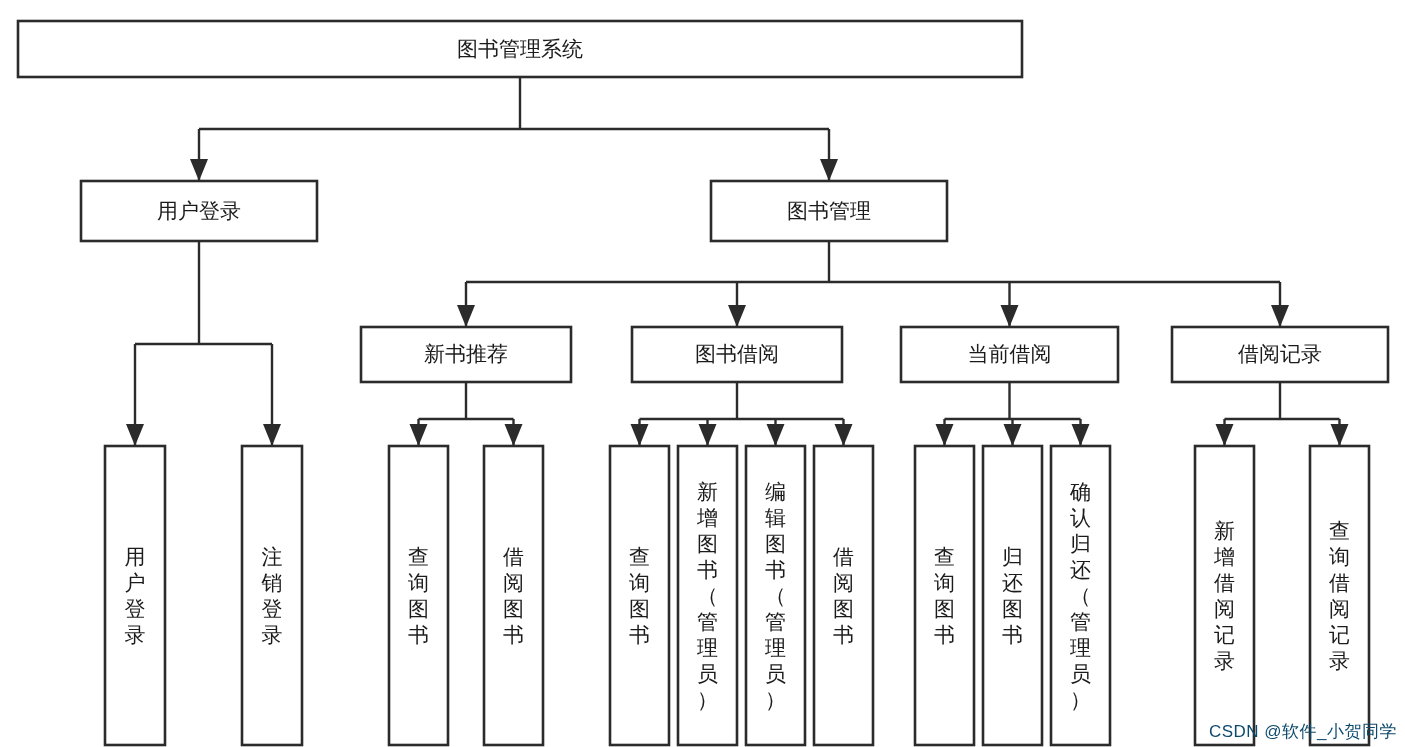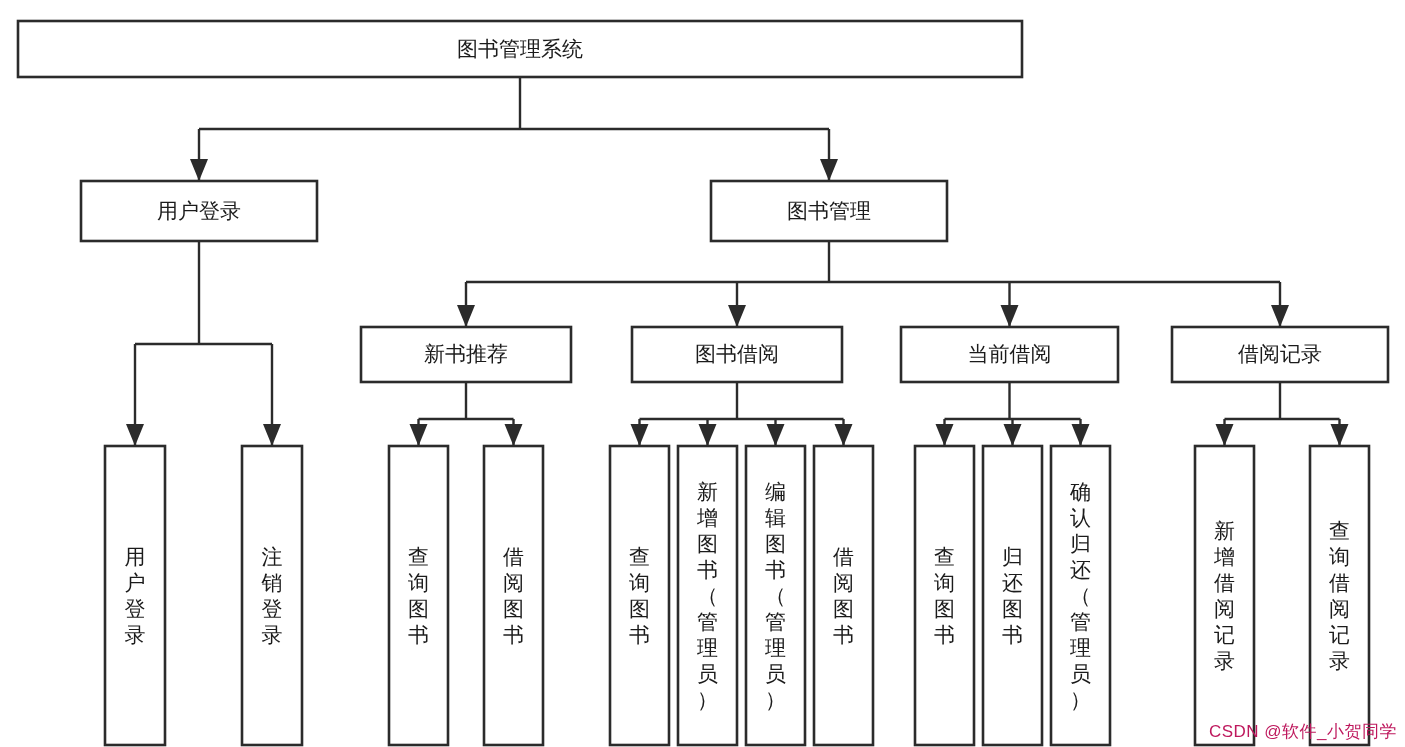--- a/index.html
+++ b/index.html
@@ -46,21 +46,21 @@
   }
   .arrow-head {
     fill: #2b2b2b;
   }
   .watermark {
     position: absolute;
     right: 8px;
     bottom: 4px;
     font-family: "Liberation Sans", sans-serif;
     font-size: 17px;
-    color: #be185d;
+    color: #0c4a6e;
     letter-spacing: 0.5px;
     white-space: nowrap;
     user-select: none;
   }
 </style>
 </head>
 <body>
 
 <div id="diagram-root">
   <svg id="diagram-svg" width="1405" height="747" viewBox="0 0 1405 747" xmlns="http://www.w3.org/2000/svg">

